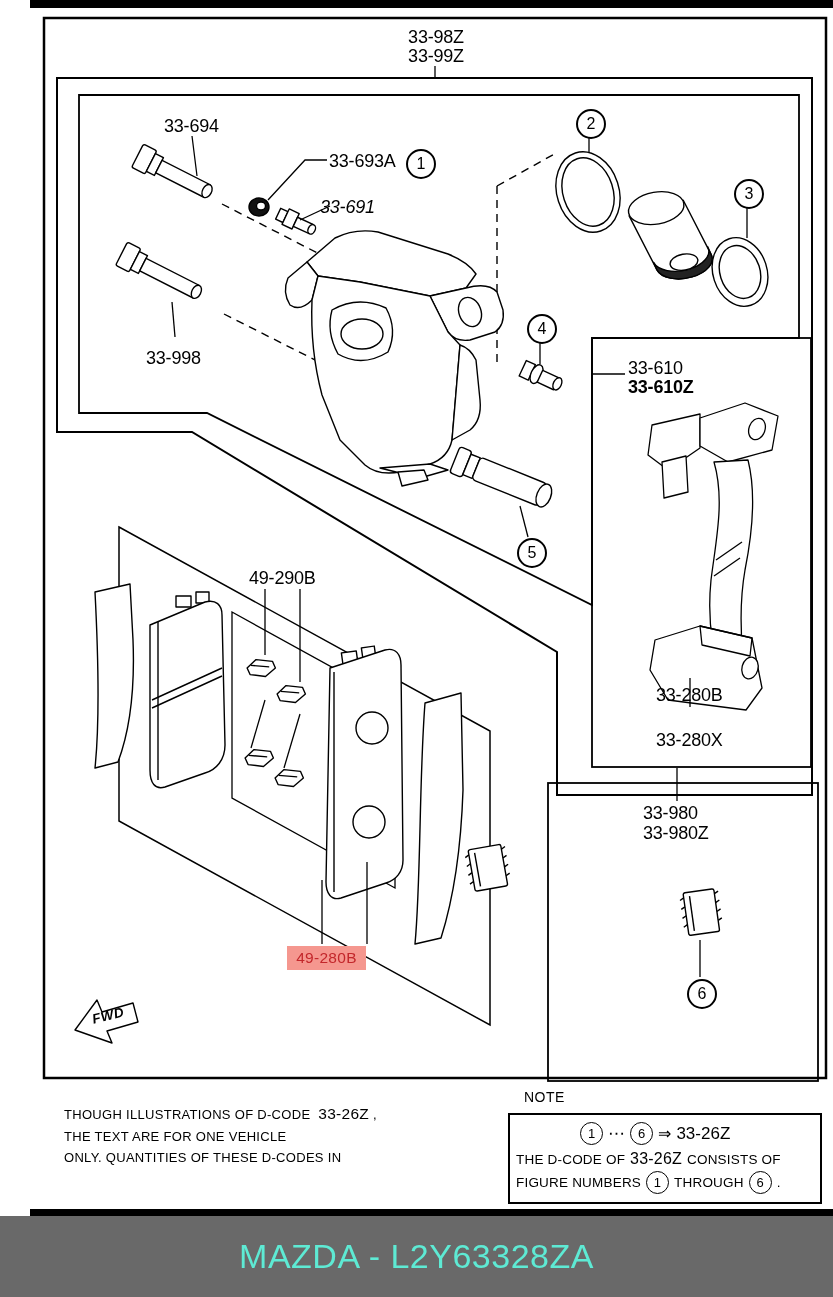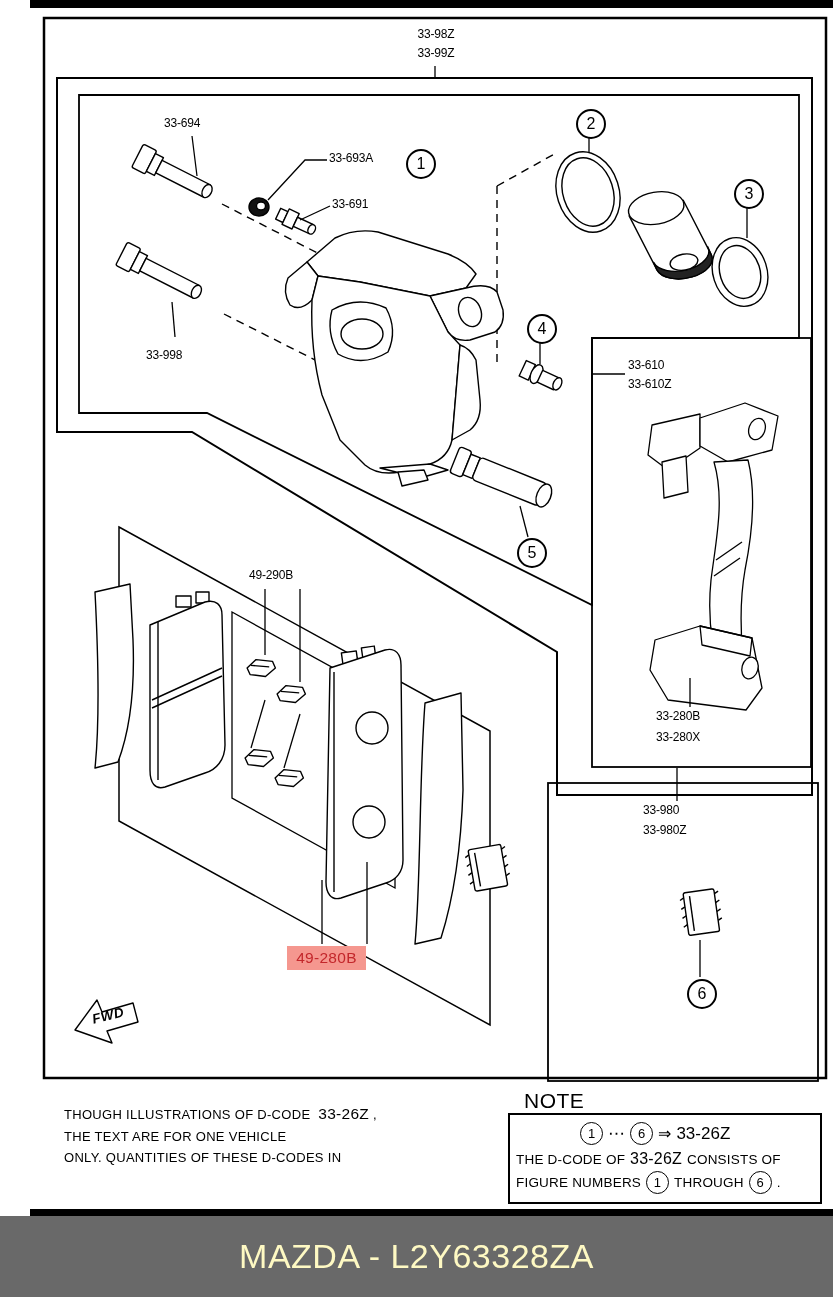--- a/index.html
+++ b/index.html
@@ -1,50 +1,50 @@
 <!DOCTYPE html>
 <html style="--hl-bg: #F5978F; --hl-fg: #C3272B;"><head>
 <meta charset="utf-8">
 <style>
   html,body{margin:0;padding:0;background:#fff;}
   #stage{position:relative;width:833px;height:1297px;background:#ffffff;overflow:hidden;
          font-family:"Liberation Sans",sans-serif;}
   #lineart{position:absolute;left:0;top:0;width:833px;height:1297px;}
-  .lbl{position:absolute;font-family:"Liberation Sans",sans-serif;font-size:12px;color:#000;
+  .lbl{position:absolute;font-family:"Liberation Sans",sans-serif;font-size:18px;color:#000;
        white-space:nowrap;letter-spacing:-0.2px;}
   .lbl.center{text-align:center;}
   .callout{position:absolute;width:26px;height:26px;border:2px solid #000;border-radius:50%;
            background:#fff;display:flex;align-items:center;justify-content:center;
            font-size:16px;color:#000;}
   .hl{position:absolute;background:var(--hl-bg);color:var(--hl-fg);font-size:15.5px;
       display:flex;align-items:center;justify-content:center;letter-spacing:0.3px;}
   .fwd{position:absolute;left:92px;top:1008px;transform:rotate(-14deg);
        font-size:13.5px;font-weight:bold;font-style:italic;letter-spacing:0.5px;color:#000;}
   
   .footnote{position:absolute;left:64px;top:1103px;width:330px;font-size:13px;color:#000;
             letter-spacing:0.3px;line-height:21.5px;white-space:nowrap;}
   .footnote .big{font-size:15.5px;}
   .footnote .hlspan{background:var(--hl-bg);color:var(--hl-fg);padding:1px 4px;font-size:15.5px;}
   
   .notebox{position:absolute;left:508px;top:1113px;width:310px;height:87px;border:2px solid #000;}
   .notetitle{position:absolute;left:520px;top:1089px;background:#fff;padding:0 4px;
-             font-size:21px;letter-spacing:0.5px;color:#000;}
+             font-size:14px;letter-spacing:0.5px;color:#000;}
   .noterow{position:absolute;display:flex;align-items:center;gap:5px;color:#000;white-space:nowrap;}
   .noterow.eq{left:580px;top:1122px;font-size:17px;}
   .noterow.r2{left:516px;top:1150px;font-size:13.5px;letter-spacing:0.2px;}
   .noterow.r3{left:516px;top:1171px;font-size:13.5px;letter-spacing:0.2px;}
   .mini{display:inline-flex;width:21px;height:21px;border:1.7px solid #000;border-radius:50%;
         align-items:center;justify-content:center;font-size:13px;flex:0 0 auto;}
   .noterow .bignum{font-size:16px;}
   
   .topbar{position:absolute;left:30px;top:0;width:803px;height:8px;background:#000;}
   .divider{position:absolute;left:30px;top:1209px;width:803px;height:7px;background:#000;}
   .footer{position:absolute;left:0;top:1216px;width:833px;height:81px;background:#696969;
           display:flex;align-items:center;justify-content:center;gap:42px;}
-  .footer span{color:#fef9c3;font-size:34px;letter-spacing:0.5px;}
+  .footer span{color:#5eead4;font-size:34px;letter-spacing:0.5px;}
 </style>
 </head>
 <body>
 
 <div id="stage">
 
   <svg id="lineart" viewBox="0 0 833 1297">
     <g stroke="#000" fill="none">
 
       <rect x="44" y="18" width="782" height="1060" stroke-width="2.5"></rect>
@@ -233,29 +233,29 @@
   </svg>
 
   <div class="topbar"></div>
   <div class="divider"></div>
 
   <div class="lbl center" style="left:390px;top:27px;width:92px;">33-98Z</div>
   <div class="lbl center" style="left:390px;top:46px;width:92px;">33-99Z</div>
 
   <div class="lbl" style="left:164px;top:116px;">33-694</div>
   <div class="lbl" style="left:329px;top:151px;">33-693A</div>
-  <div class="lbl" style="left:332px;top:197px;">33-691</div>
+  <div class="lbl" style="left:320px;top:197px;font-style:italic;">33-691</div>
   <div class="lbl" style="left:146px;top:348px;">33-998</div>
 
   <div class="lbl" style="left:628px;top:358px;">33-610</div>
-  <div class="lbl" style="left:628px;top:377px;">33-610Z</div>
+  <div class="lbl" style="left:628px;top:377px;font-weight:bold;">33-610Z</div>
 
   <div class="lbl" style="left:249px;top:568px;">49-290B</div>
 
-  <div class="lbl" style="left:656px;top:709px;">33-280B</div>
+  <div class="lbl" style="left:656px;top:685px;">33-280B</div>
   <div class="lbl" style="left:656px;top:730px;">33-280X</div>
 
   <div class="lbl" style="left:643px;top:803px;">33-980</div>
   <div class="lbl" style="left:643px;top:823px;">33-980Z</div>
 
   <div class="hl" style="left:287px;top:946px;width:79px;height:24px;">49-280B</div>
 
   <div class="fwd">FWD</div>
 
   <div class="callout" style="left:406px;top:149px;">1</div>

